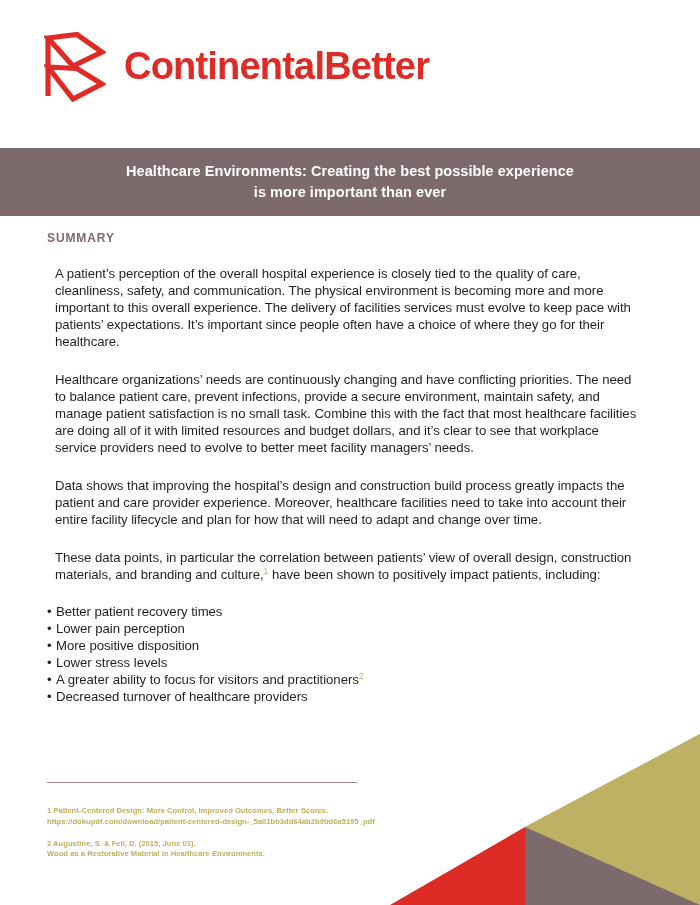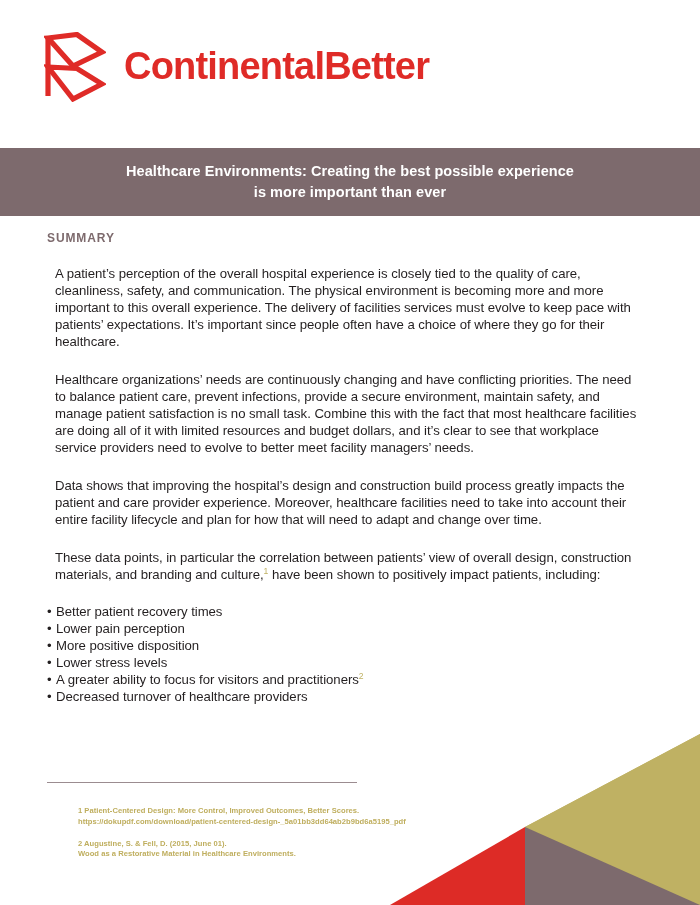--- a/index.html
+++ b/index.html
@@ -132,21 +132,21 @@
     top: 806px;
     width: 470px;
     color: #BFAE5E;
     font-size: 7.6px;
     font-weight: bold;
     line-height: 1.42;
     letter-spacing: 0.02px;
   }
   .footnote-group { margin-bottom: 11px; }
   .footnote-group:last-child { margin-bottom: 0; }
-  .footnote-line { display: block; white-space: nowrap; margin-left: 31px; }
+  .footnote-line { display: block; white-space: nowrap; }
 
   
   .corner-art {
     position: absolute;
     left: 0;
     top: 0;
     width: 700px;
     height: 905px;
     pointer-events: none;
   }

